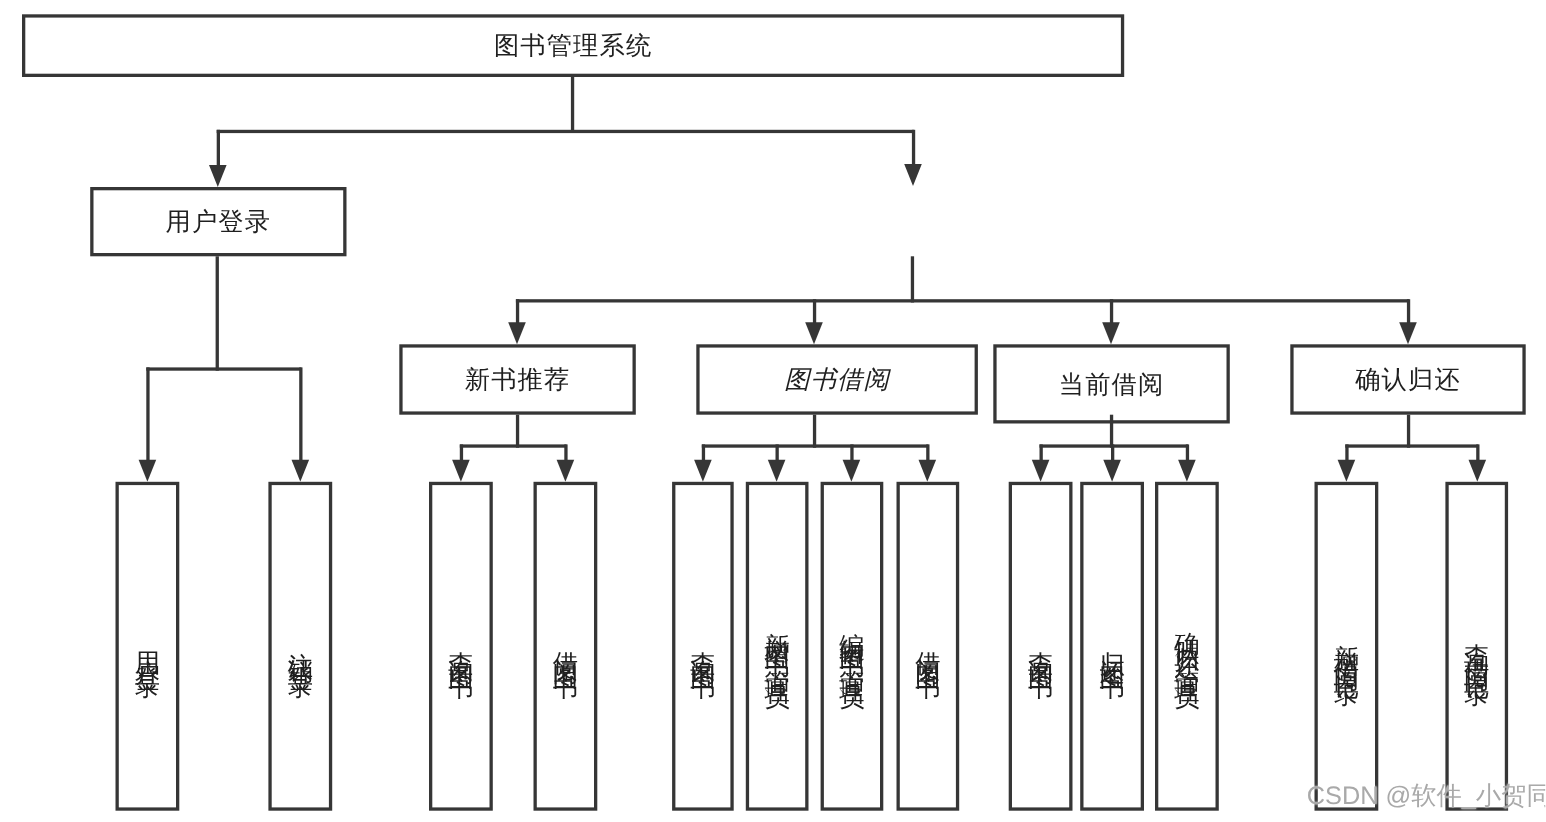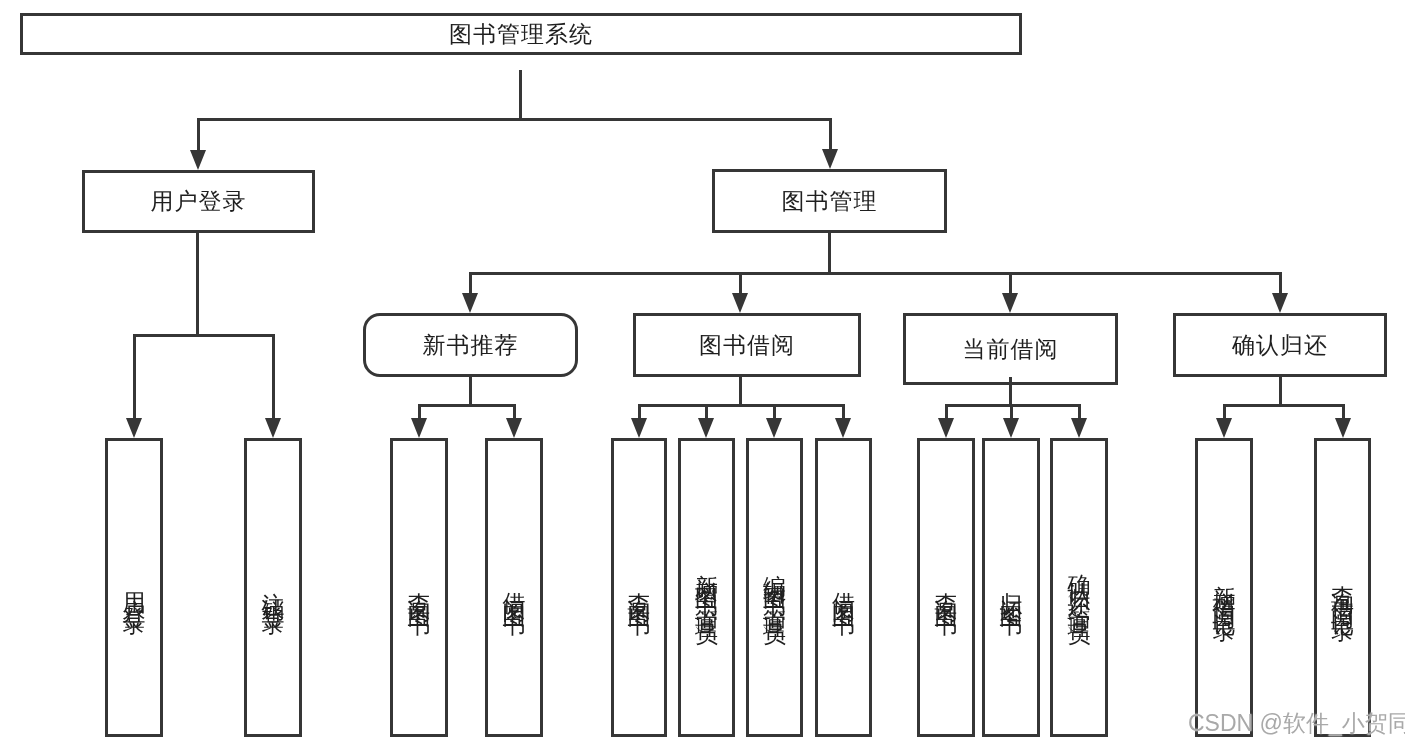--- a/index.html
+++ b/index.html
@@ -51,60 +51,57 @@
     text-shadow:0 0 2px #ffffff;
     white-space:nowrap;
     z-index:5;
   }
 </style>
 </head>
 <body>
 
 <div class="stage">
 
-  <div class="box h" style="left:20px;top:13px;width:1002px;height:42px;">
+  <div class="box h" style="left:20px;top:13px;width:1002px;height:57px;">
     <span>图书管理系统</span>
   </div>
 
   <div class="vline" style="left:519px;top:70px;height:50px;"></div>
   <div class="hline" style="left:197px;top:118px;width:634px;"></div>
   <div class="vline" style="left:197px;top:118px;height:34px;"></div>
   <div class="ahead" style="left:190px;top:150px;"></div>
   <div class="vline" style="left:829px;top:118px;height:33px;"></div>
   <div class="ahead" style="left:822px;top:149px;"></div>
 
   <div class="box h" style="left:82px;top:170px;width:233px;height:63px;">
     <span>用户登录</span>
-  </div>
-  <div class="box h" style="left:712px;top:169px;width:235px;height:64px;">
-    <span>图书管理</span>
   </div>
 
   <div class="vline" style="left:196px;top:233px;height:104px;"></div>
   <div class="hline" style="left:133px;top:334px;width:141px;"></div>
   <div class="vline" style="left:133px;top:334px;height:86px;"></div>
   <div class="ahead" style="left:126px;top:418px;"></div>
   <div class="vline" style="left:272px;top:334px;height:86px;"></div>
   <div class="ahead" style="left:265px;top:418px;"></div>
 
   <div class="vline" style="left:828px;top:233px;height:42px;"></div>
   <div class="hline" style="left:469px;top:272px;width:812px;"></div>
   <div class="vline" style="left:469px;top:272px;height:23px;"></div>
   <div class="ahead" style="left:462px;top:293px;"></div>
   <div class="vline" style="left:739px;top:272px;height:23px;"></div>
   <div class="ahead" style="left:732px;top:293px;"></div>
   <div class="vline" style="left:1009px;top:272px;height:23px;"></div>
   <div class="ahead" style="left:1002px;top:293px;"></div>
   <div class="vline" style="left:1279px;top:272px;height:23px;"></div>
   <div class="ahead" style="left:1272px;top:293px;"></div>
 
-  <div class="box h" style="left:363px;top:313px;width:215px;height:64px;border-radius:17px;">
+  <div class="box h" style="left:363px;top:313px;width:215px;height:64px;">
     <span>新书推荐</span>
   </div>
-  <div class="box h" style="left:633px;top:313px;width:228px;height:64px;">
+  <div class="box h" style="left:633px;top:313px;width:256px;height:64px;font-style:italic;">
     <span>图书借阅</span>
   </div>
   <div class="box h" style="left:903px;top:313px;width:215px;height:72px;">
     <span>当前借阅</span>
   </div>
   <div class="box h" style="left:1173px;top:313px;width:214px;height:64px;">
     <span>确认归还</span>
   </div>
 
   <div class="vline" style="left:469px;top:377px;height:30px;"></div>

